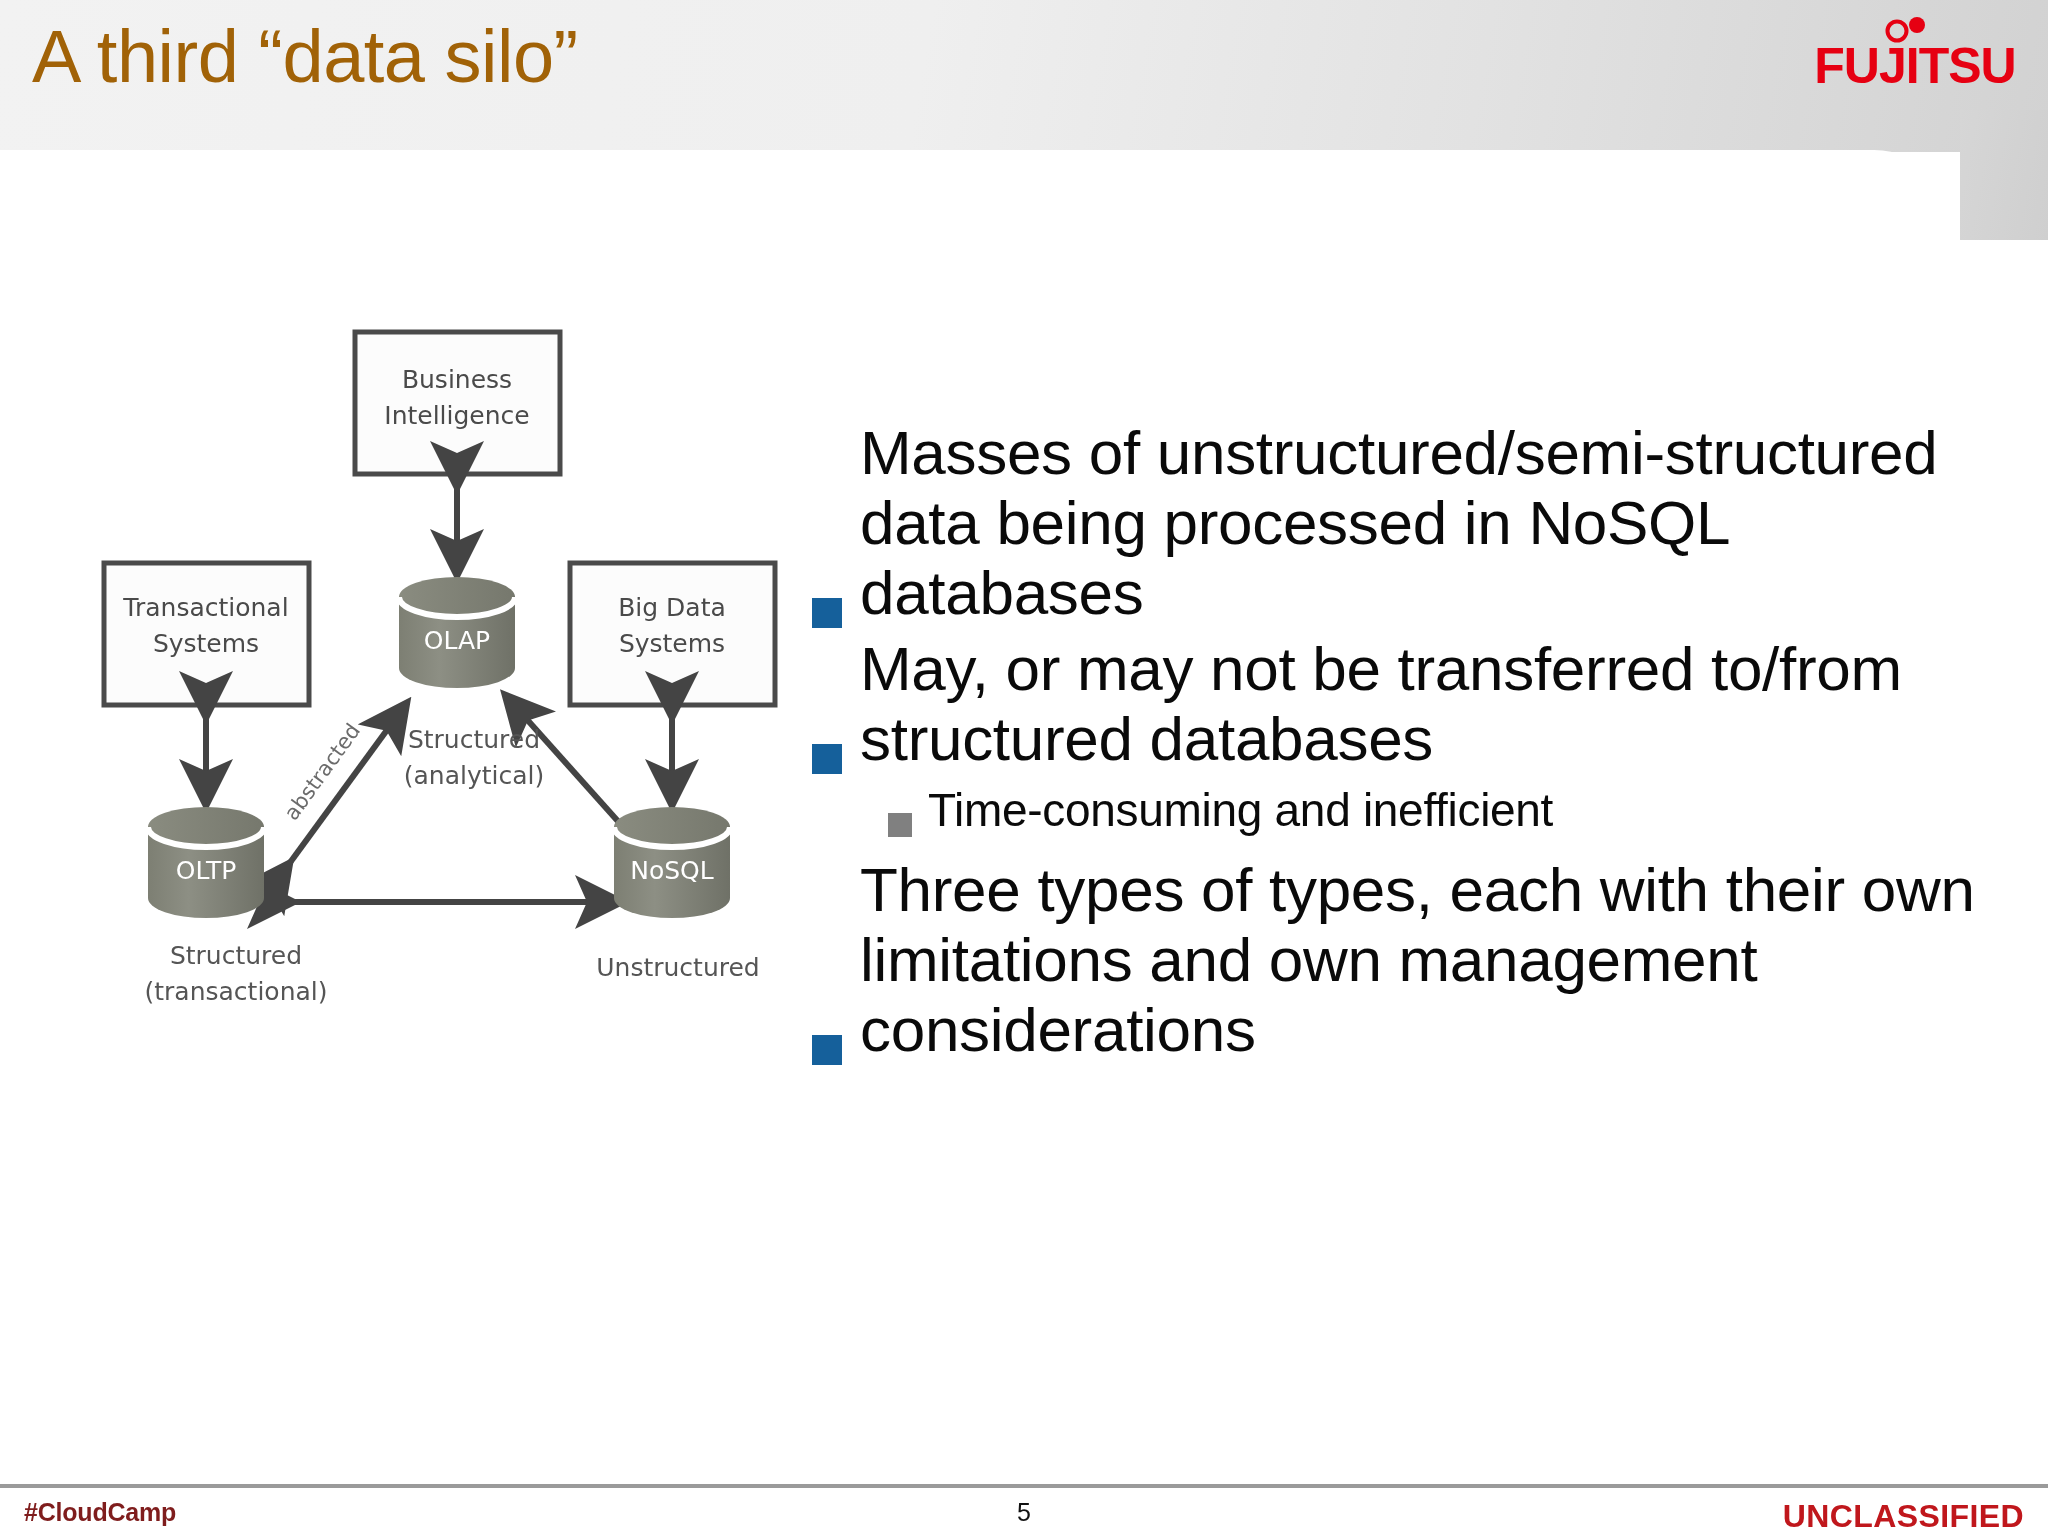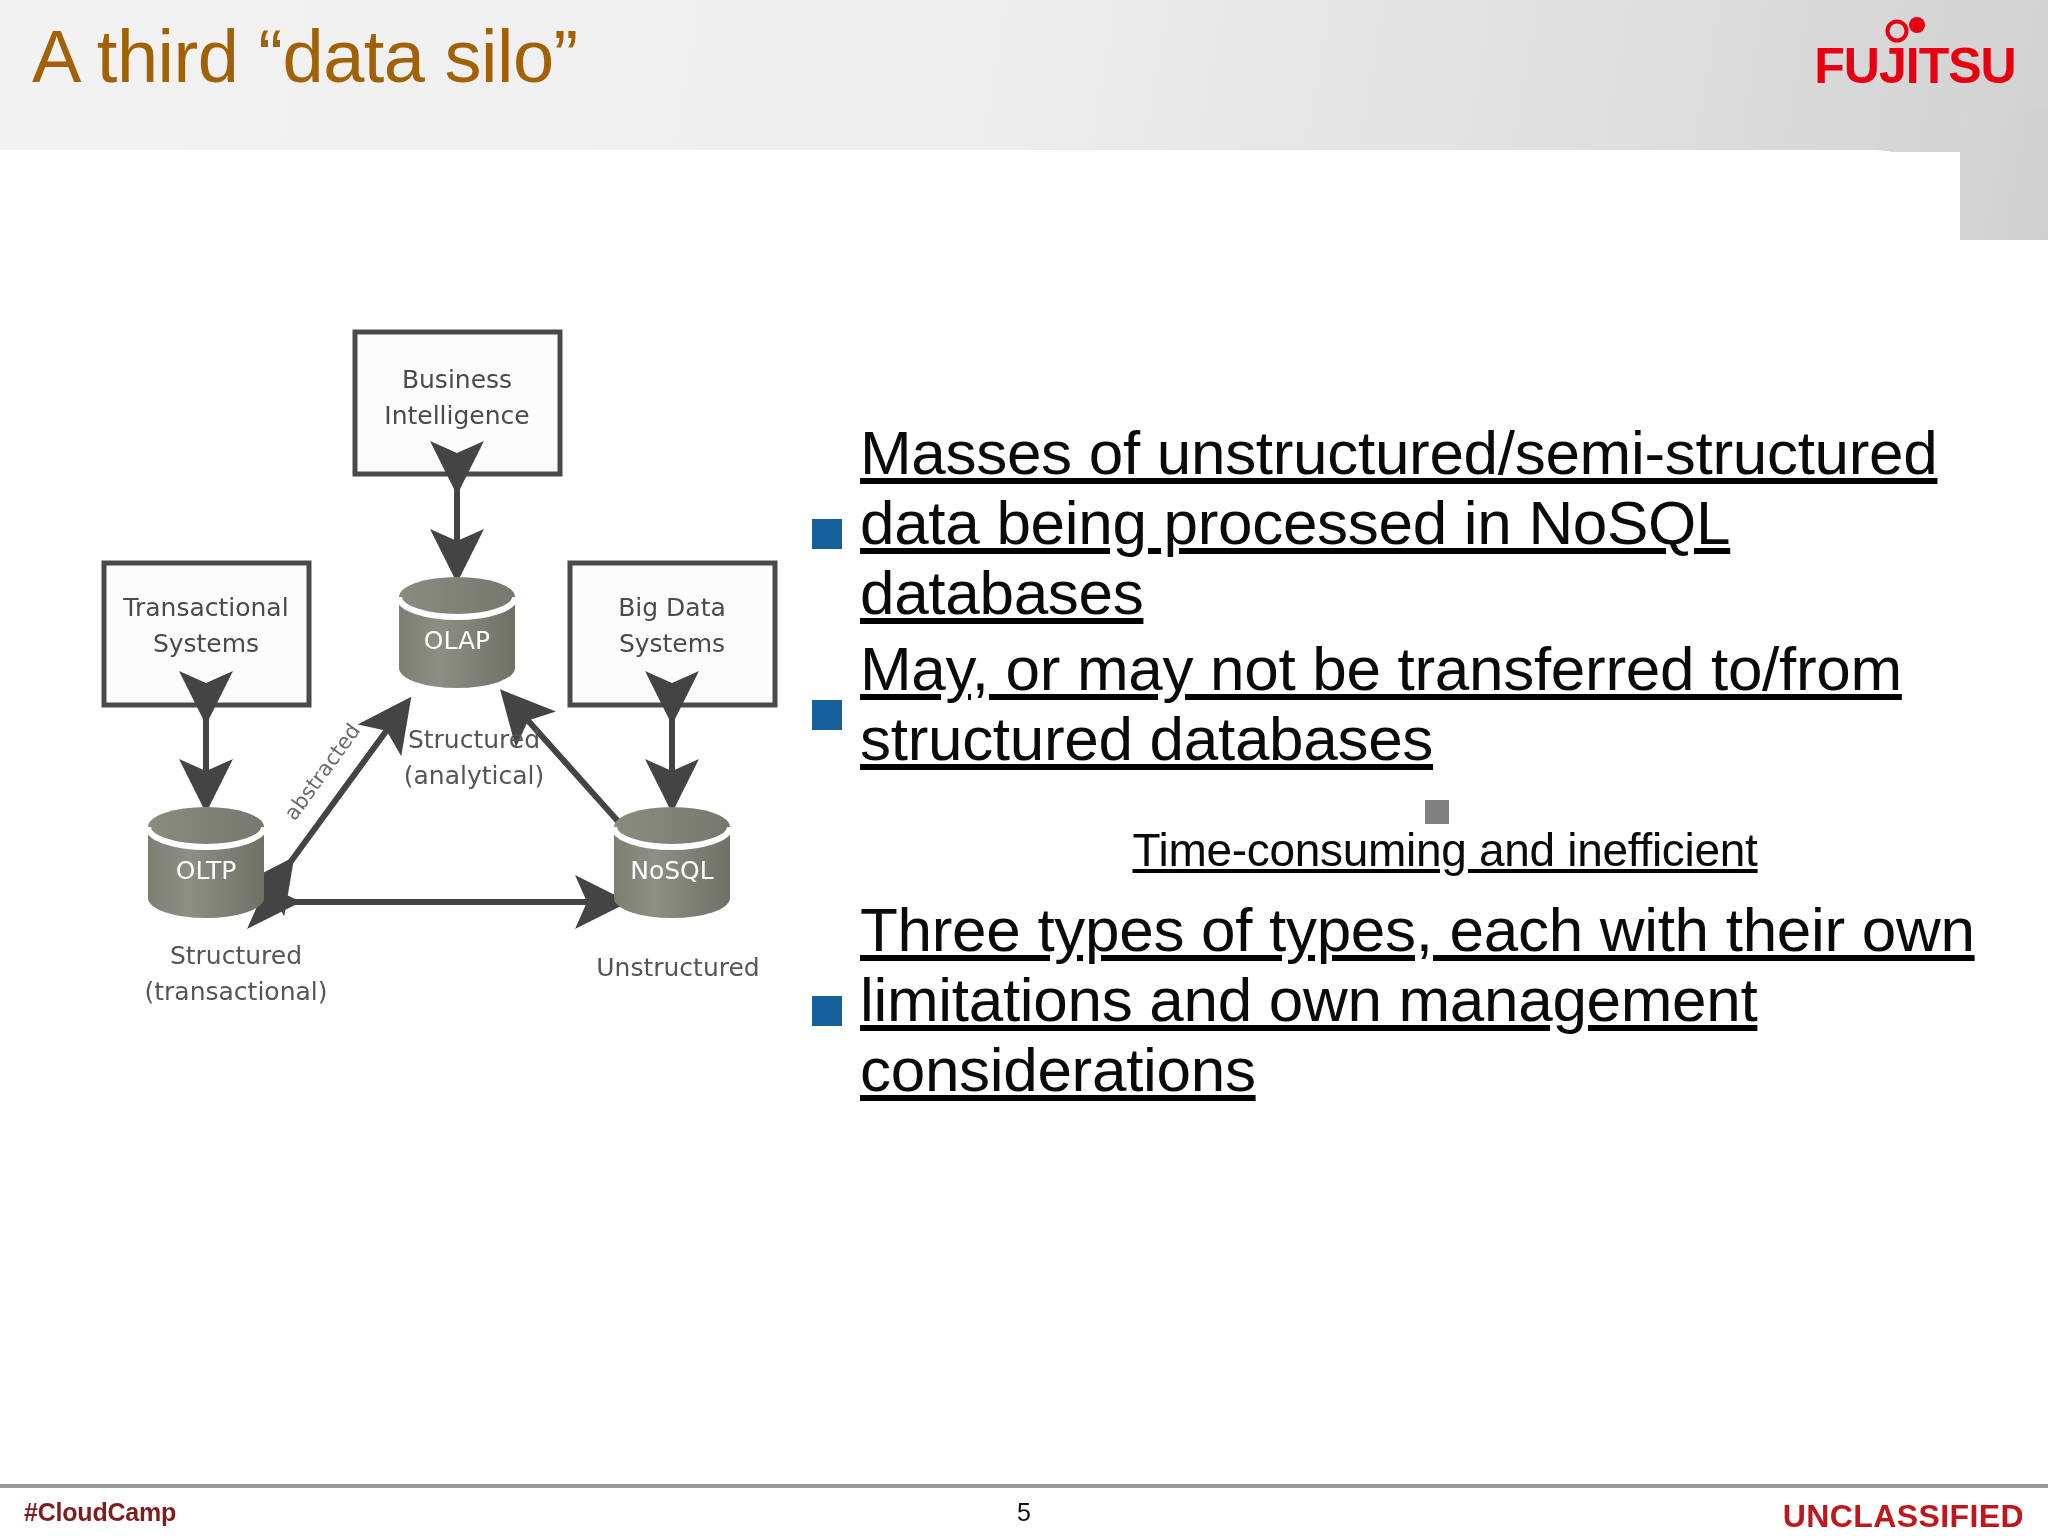--- a/index.html
+++ b/index.html
@@ -78,23 +78,22 @@
 
   
   #bullet-list {
     position: absolute;
     left: 812px;
     top: 418px;
     width: 1190px;
   }
   .bullet-row {
     display: flex;
-    align-items: center;
+    align-items: flex-end;
     margin-bottom: 12px;
-    text-decoration: underline;
   }
   .bullet-row.level1 { margin-bottom: 6px; }
   .bullet-marker {
     flex: 0 0 auto;
     width: 30px;
     height: 30px;
     background: #15609B;
     margin-top: 22px;
     margin-right: 18px;
   }
@@ -102,21 +101,20 @@
     flex: 1 1 auto;
     font-size: 62px;
     line-height: 1.13;
     color: #0a0a0a;
     letter-spacing: -0.3px;
   }
   .bullet-row.level2 {
     margin-left: 76px;
     margin-top: 10px;
     margin-bottom: 18px;
-    flex-direction: column;
   }
   .bullet-row.level2 .bullet-marker {
     width: 24px;
     height: 24px;
     background: #808080;
     margin-top: 16px;
     margin-right: 16px;
   }
   .bullet-row.level2 .bullet-text {
     font-size: 46px;

